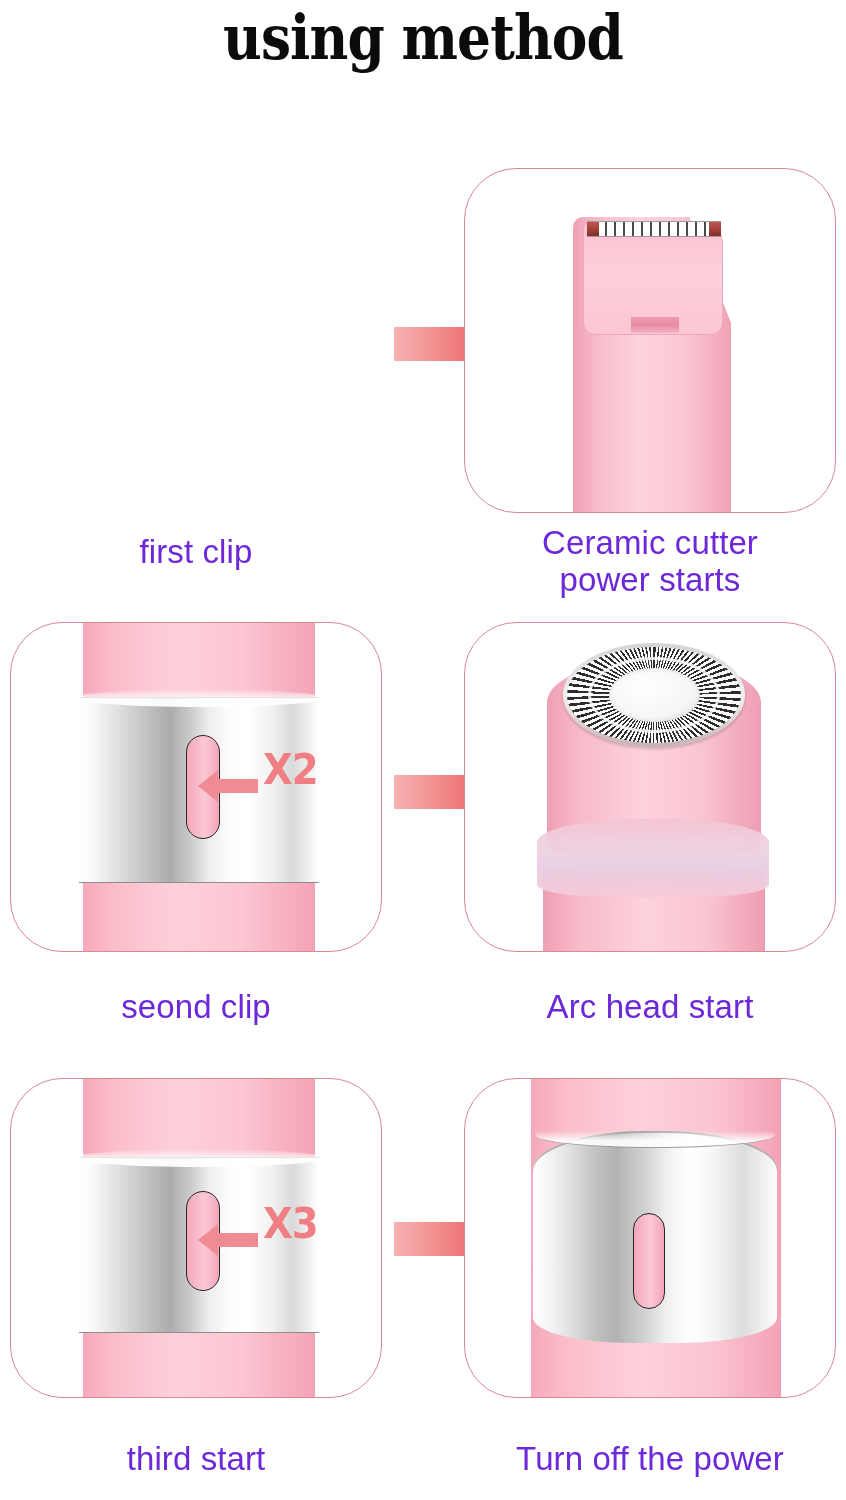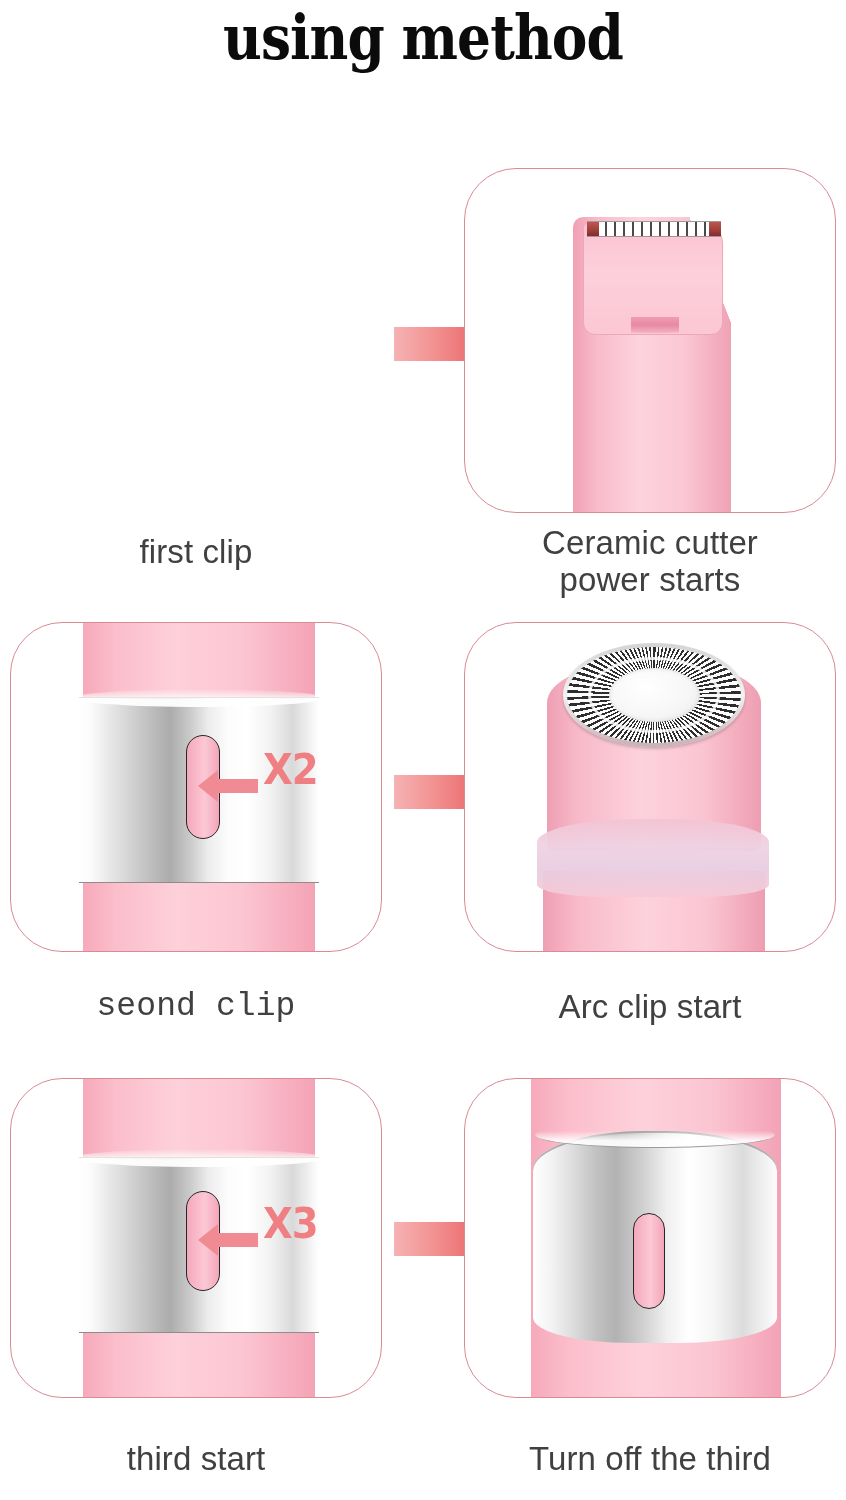--- a/index.html
+++ b/index.html
@@ -49,21 +49,21 @@
     border: 1.6px solid #d98a94;
     border-radius: 52px;
     background: #ffffff;
     overflow: hidden;
     box-sizing: border-box;
   }
 
   .caption {
     position: absolute;
     text-align: center;
-    color: #404040;
+    color: #6d28d9;
     font-family: "Liberation Sans", sans-serif;
     font-weight: 400;
     font-size: 33px;
     line-height: 37px;
     letter-spacing: 0.1px;
     white-space: pre-line;
   }
 
   
   .devcol {
@@ -369,36 +369,36 @@
 power starts</div>
 
   <div class="stage" style="left:10px; top:622px; width:372px; height:330px;">
     <div class="devcol z1" style="left:72px; width:232px;"></div>
     <div class="chrome z2" style="left:68px; top:74px; width:240px; height:186px;"></div>
     <div class="slot z3" style="left:175px; top:112px; width:34px; height:104px;"></div>
     <div class="cue-arrow z4" style="left:205px; top:156px; width:42px;"></div>
     <div class="xlabel z4" style="left:252px; top:126px;">X2</div>
   </div>
 
-  <div class="caption" style="left:10px; top:988px; width:372px;font-family:Liberation Mono, monospace;">seond clip</div>
+  <div class="caption" style="left:10px; top:988px; width:372px;">seond clip</div>
 
   <div class="bigarrow" style="left:394px; top:775px;"></div>
 
   <div class="stage" style="left:464px; top:622px; width:372px; height:330px;">
     <div class="archead-body z1" style="left:82px; top:38px; width:214px; height:190px;"></div>
     <div class="archead-ring z2" style="left:98px; top:20px; width:182px; height:104px;">
       <div class="archead-spokes"></div>
       <div class="archead-innerring"></div>
       <div class="archead-hub"></div>
     </div>
     <div class="archead-collar z3" style="left:72px; top:196px; width:232px; height:78px;"></div>
     <div class="archead-lower z1" style="left:78px; top:248px; width:222px; height:82px;"></div>
   </div>
 
-  <div class="caption" style="left:464px; top:988px; width:372px;">Arc clip start</div>
+  <div class="caption" style="left:464px; top:988px; width:372px;">Arc head start</div>
 
   <div class="stage" style="left:10px; top:1078px; width:372px; height:320px;">
     <div class="devcol z1" style="left:72px; width:232px;"></div>
     <div class="chrome z2" style="left:68px; top:78px; width:240px; height:176px;"></div>
     <div class="slot z3" style="left:175px; top:112px; width:34px; height:100px;"></div>
     <div class="cue-arrow z4" style="left:205px; top:154px; width:42px;"></div>
     <div class="xlabel z4" style="left:252px; top:124px;">X3</div>
   </div>
 
   <div class="caption" style="left:10px; top:1440px; width:372px;">third start</div>
@@ -406,15 +406,15 @@
   <div class="bigarrow" style="left:394px; top:1222px;"></div>
 
   <div class="stage" style="left:464px; top:1078px; width:372px; height:320px;">
     <div class="offdev z1" style="left:66px; top:-6px; width:250px; height:340px;"></div>
     <div class="offdev-chrome z2" style="left:68px; top:52px; width:244px; height:212px;">
       <div class="offdev-chrome-lip"></div>
     </div>
     <div class="slot z3" style="left:168px; top:134px; width:32px; height:96px;"></div>
   </div>
 
-  <div class="caption" style="left:464px; top:1440px; width:372px;">Turn off the third</div>
+  <div class="caption" style="left:464px; top:1440px; width:372px;">Turn off the power</div>
 
 </div>
 
 </body></html>

